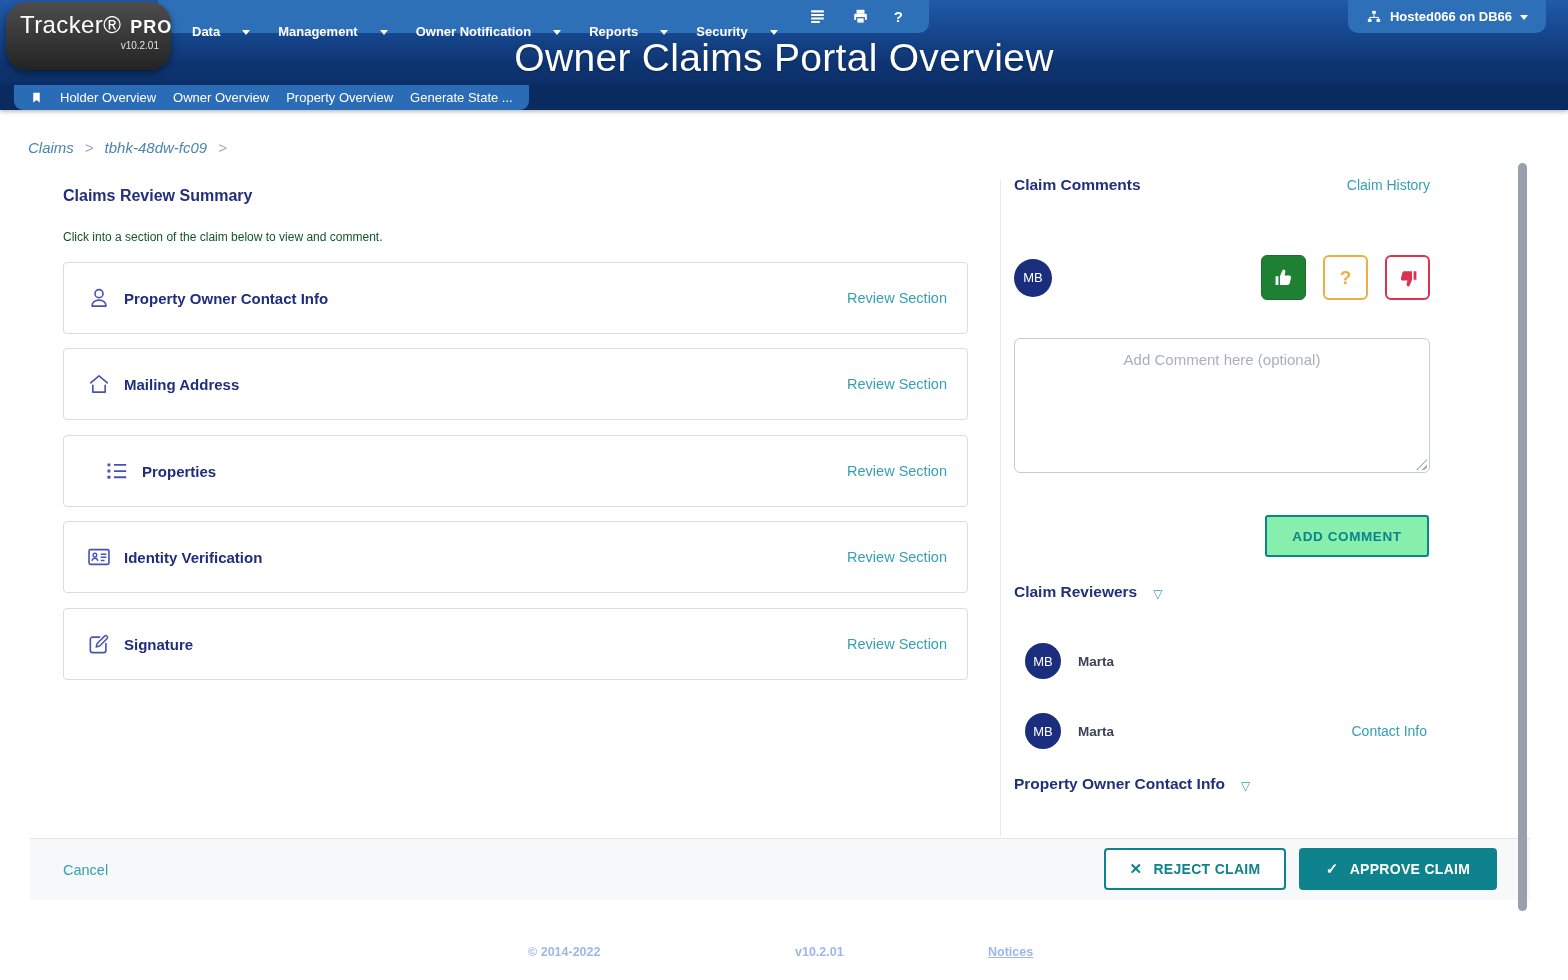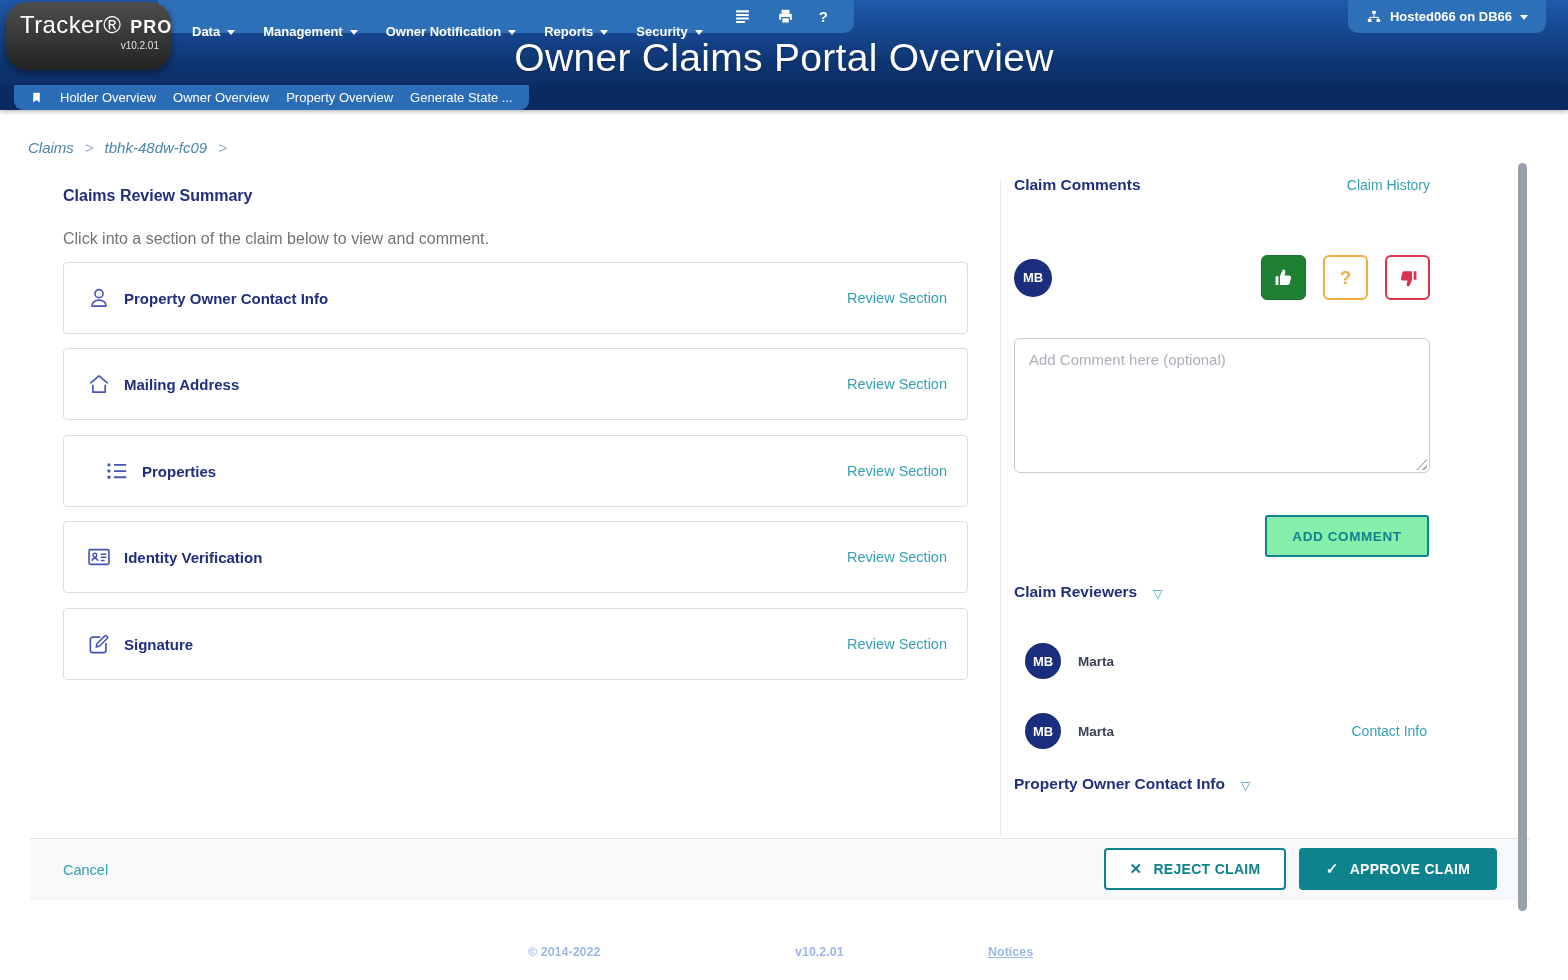--- a/index.html
+++ b/index.html
@@ -25,21 +25,21 @@
   }
   .logo-line1 { font-size:24px; letter-spacing:.4px; white-space:nowrap; }
   .logo-line1 .edition { font-size:18px; font-weight:700; margin-left:9px; letter-spacing:1px; }
   .logo-version { text-align:right; font-size:10px; color:#e3e3e3; margin-top:1px; }
 
   .nav-pill {
     position:absolute; top:0; left:158px; height:33px; z-index:4;
     background:#2e70b8; border-radius:0 0 10px 10px;
     display:flex; align-items:center; gap:28px; padding:0 26px 0 34px;
   }
-  .nav-item { color:#fff; font-size:13px; font-weight:700; display:flex; align-items:center; gap:7px; cursor:pointer; white-space:nowrap;margin-top:30px; }
+  .nav-item { color:#fff; font-size:13px; font-weight:700; display:flex; align-items:center; gap:22px; cursor:pointer; white-space:nowrap;margin-top:30px; }
   .caret { width:0; height:0; border-left:4px solid transparent; border-right:4px solid transparent; border-top:5px solid #fff; margin-top:2px; }
   .nav-tools { display:flex; align-items:center; gap:24px; margin-left:2px; }
   .tool { display:flex; align-items:center; justify-content:center; cursor:pointer; }
   .help-glyph { color:#fff; font-size:15px; font-weight:700; }
 
   .server-pill {
     position:absolute; top:0; right:22px; height:33px; z-index:4;
     background:#2e70b8; border-radius:0 0 10px 10px;
     display:flex; align-items:center; gap:8px; padding:0 18px;
     color:#fff; font-size:13px; font-weight:700; cursor:pointer;
@@ -58,54 +58,54 @@
   }
   .bookmark-item { color:#fff; font-size:13px; cursor:pointer; white-space:nowrap; }
 
   
   .breadcrumb { position:absolute; top:139px; left:28px; font-size:15px; font-style:italic; color:#4a86ad; display:flex; gap:11px; align-items:baseline; }
   .crumb { cursor:pointer; }
   .crumb-sep { color:#93a9c4; }
 
   
   .review-heading { position:absolute; left:63px; top:187px; font-size:16px; font-weight:700; color:#22307c; }
-  .review-instruction { position:absolute; left:63px; top:230px; font-size:16px; color:#737373; }
+  .review-instruction { position:absolute; left:63px; top:230px; font-size:12px; color:#14532d; }
 
   .card {
     position:absolute; left:63px; width:905px; height:72px;
     border:1px solid #d9dde1; border-radius:4px; background:#fff;
     display:flex; align-items:center; padding:0 20px 0 22px; cursor:pointer;
   }
   .sec-icon { width:26px; height:26px; margin-right:12px; flex:none; }
   .sec-label { font-size:15px; font-weight:700; color:#1f2e7e; }
   .review-link { margin-left:auto; color:#35a0b5; font-size:14.5px; cursor:pointer; }
 
   .divider-v { position:absolute; left:1000px; top:180px; width:1px; height:656px; background:#e6e8ea; }
 
   
   .comments-header { position:absolute; left:1014px; top:176px; width:416px; display:flex; justify-content:space-between; align-items:baseline; }
   .comments-title { font-size:15.5px; font-weight:700; color:#22307c; }
   .teal-link { color:#35a0b5; font-size:14px; cursor:pointer; }
 
   .vote-row { position:absolute; left:1014px; top:255px; width:416px; display:flex; align-items:center; }
   .avatar {
     width:38px; height:38px; border-radius:50%; background:#1b2d7d; color:#fff;
-    font-weight:700; font-size:13px; display:flex; align-items:center; justify-content:center; flex:none;
+    font-weight:400; font-size:13px; display:flex; align-items:center; justify-content:center; flex:none;
   }
   .vote-buttons { margin-left:auto; display:flex; gap:17px; }
   .vote-btn { width:45px; height:45px; border-radius:6px; display:flex; align-items:center; justify-content:center; cursor:pointer; }
   .vote-approve { background:#1e8032; border:1px solid #1a702c; }
   .vote-maybe { background:#fff; border:2px solid #ecaf41; color:#ecaf41; font-weight:700; font-size:19px; }
   .vote-reject { background:#fff; border:2px solid #d9344f; }
 
   .comment-box { position:absolute; left:1014px; top:338px; width:416px; height:135px; }
   .comment-box textarea {
     width:100%; height:100%; border:1px solid #c6ccd3; border-radius:6px;
     padding:12px 14px; font-family:"Liberation Sans", sans-serif; font-size:15px; color:#333;
-    resize:none; outline:none; background:#fff;
+    resize:none; outline:none; background:#fff;text-align:center;
   }
   .comment-box textarea::placeholder { color:#a9b0bb; }
   .resize-grip {
     position:absolute; right:3px; bottom:3px; width:11px; height:11px;
     background:repeating-linear-gradient(135deg, transparent 0 3px, #a8aeb8 3px 4.5px);
     clip-path:polygon(100% 0, 100% 100%, 0 100%); cursor:nwse-resize;
   }
 
   .add-comment-btn {
     position:absolute; left:1265px; top:515px; width:164px; height:42px;

